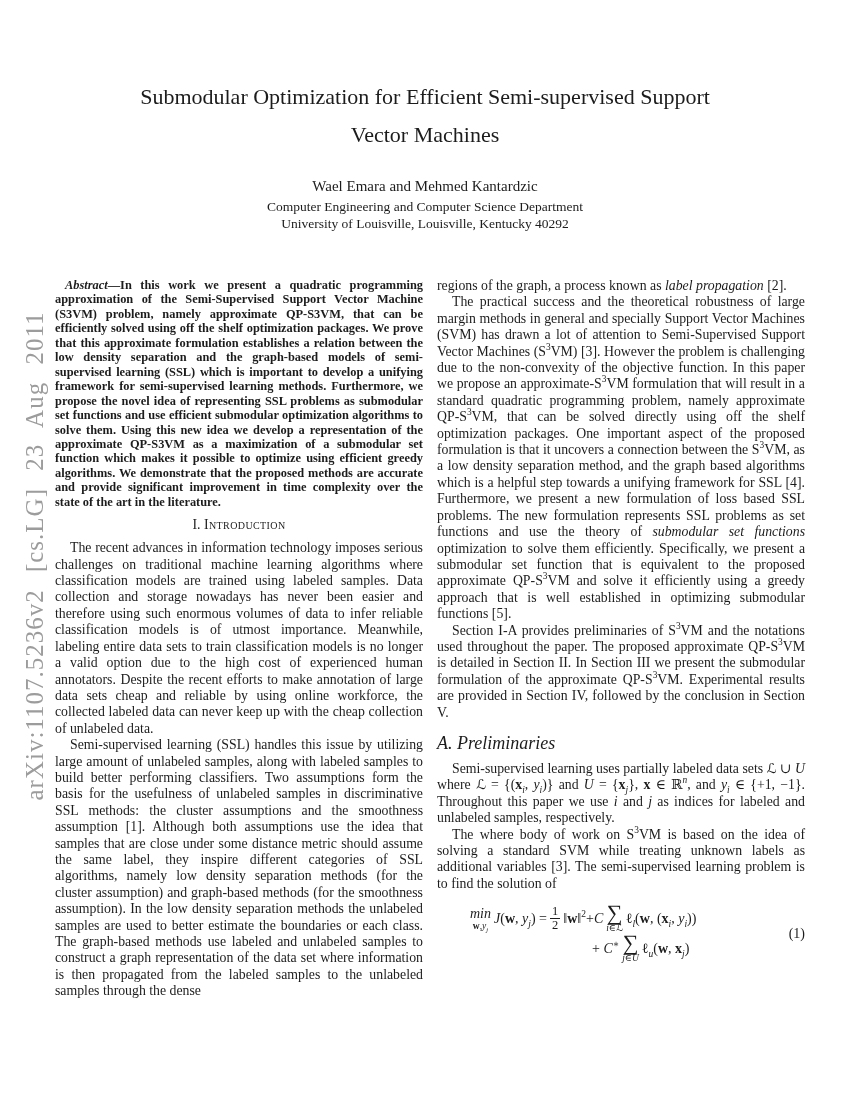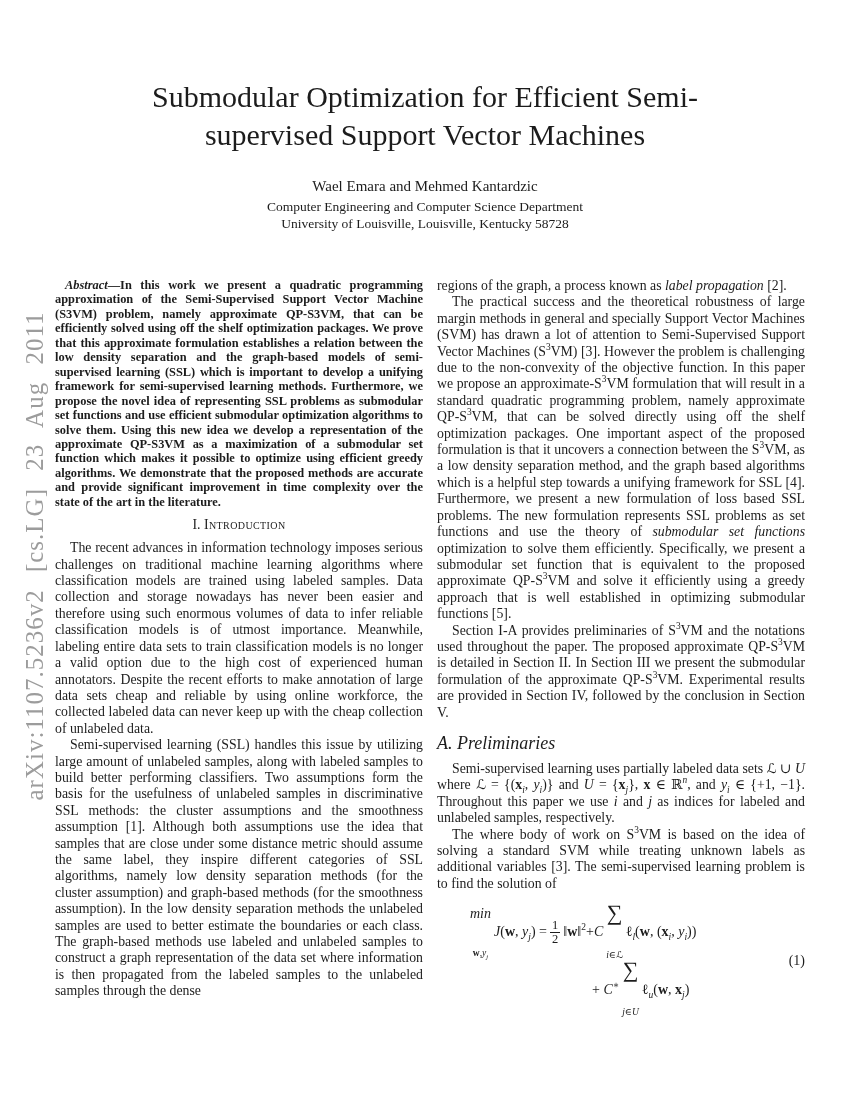--- a/index.html
+++ b/index.html
@@ -22,21 +22,21 @@
     color:#9c9c9c;
     letter-spacing:1px;
     word-spacing:10px;
     white-space:nowrap;
   }
   .title{
     padding-top:78px;
     margin:0 auto;
     width:590px;
     text-align:center;
-    font-size:30px;
+    font-size:22px;
     line-height:38px;
     font-weight:normal;
   }
   .authors-block{
     margin-top:24px;
     text-align:center;
     line-height:17.5px;
   }
   .authors-name{font-size:15px;margin-bottom:2px;}
   .affil{font-size:13.5px;}
@@ -82,42 +82,42 @@
   
   .equation{
     display:flex;
     align-items:center;
     margin-top:12px;
     font-size:14px;
   }
   .eq-body{flex:1;display:flex;flex-direction:column;padding-left:30px;}
   .eq-line{display:flex;align-items:center;}
   .eq-line2{margin-left:125px;margin-top:1px;}
-  .bigop{display:inline-flex;flex-direction:column;align-items:center;line-height:1;margin:0 3px;gap:27px;}
+  .bigop{display:inline-flex;flex-direction:column;align-items:center;line-height:1;margin:0 3px;}
   .bigop .under{font-size:9.5px;margin-top:1px;}
   .min-op{font-style:italic;line-height:1;}
   .sum-op{font-size:22px;line-height:0.85;}
   .frac{display:inline-flex;flex-direction:column;align-items:center;line-height:1.05;font-size:12.5px;margin:0 3px;}
   .frac .num{padding:0 2px;border-bottom:1px solid #1c1c1c;}
   .eq-run{white-space:nowrap;}
   .eq-tag{width:38px;text-align:right;font-size:14px;}
 </style>
 </head>
 <body>
 
 <div class="page">
 
   <div class="watermark">arXiv:1107.5236v2 [cs.LG] 23 Aug 2011</div>
 
   <h1 class="title">Submodular Optimization for Efficient Semi-supervised Support Vector Machines</h1>
 
   <div class="authors-block">
     <div class="authors-name">Wael Emara and Mehmed Kantardzic</div>
     <div class="affil">Computer Engineering and Computer Science Department</div>
-    <div class="affil">University of Louisville, Louisville, Kentucky 58728</div>
+    <div class="affil">University of Louisville, Louisville, Kentucky 40292</div>
   </div>
 
   <div class="columns">
 
     <div class="col">
       <div class="abstract"><span class="it">Abstract</span><span>—In this work we present a quadratic programming approximation of the Semi-Supervised Support Vector Machine (S3VM) problem, namely approximate QP-S3VM, that can be efficiently solved using off the shelf optimization packages. We prove that this approximate formulation establishes a relation between the low density separation and the graph-based models of semi-supervised learning (SSL) which is important to develop a unifying framework for semi-supervised learning methods. Furthermore, we propose the novel idea of representing SSL problems as submodular set functions and use efficient submodular optimization algorithms to solve them. Using this new idea we develop a representation of the approximate QP-S3VM as a maximization of a submodular set function which makes it possible to optimize using efficient greedy algorithms. We demonstrate that the proposed methods are accurate and provide significant improvement in time complexity over the state of the art in the literature.</span></div>
 
       <div class="sec-heading">
         <span>I.</span>
         <span class="sc">Introduction</span>

